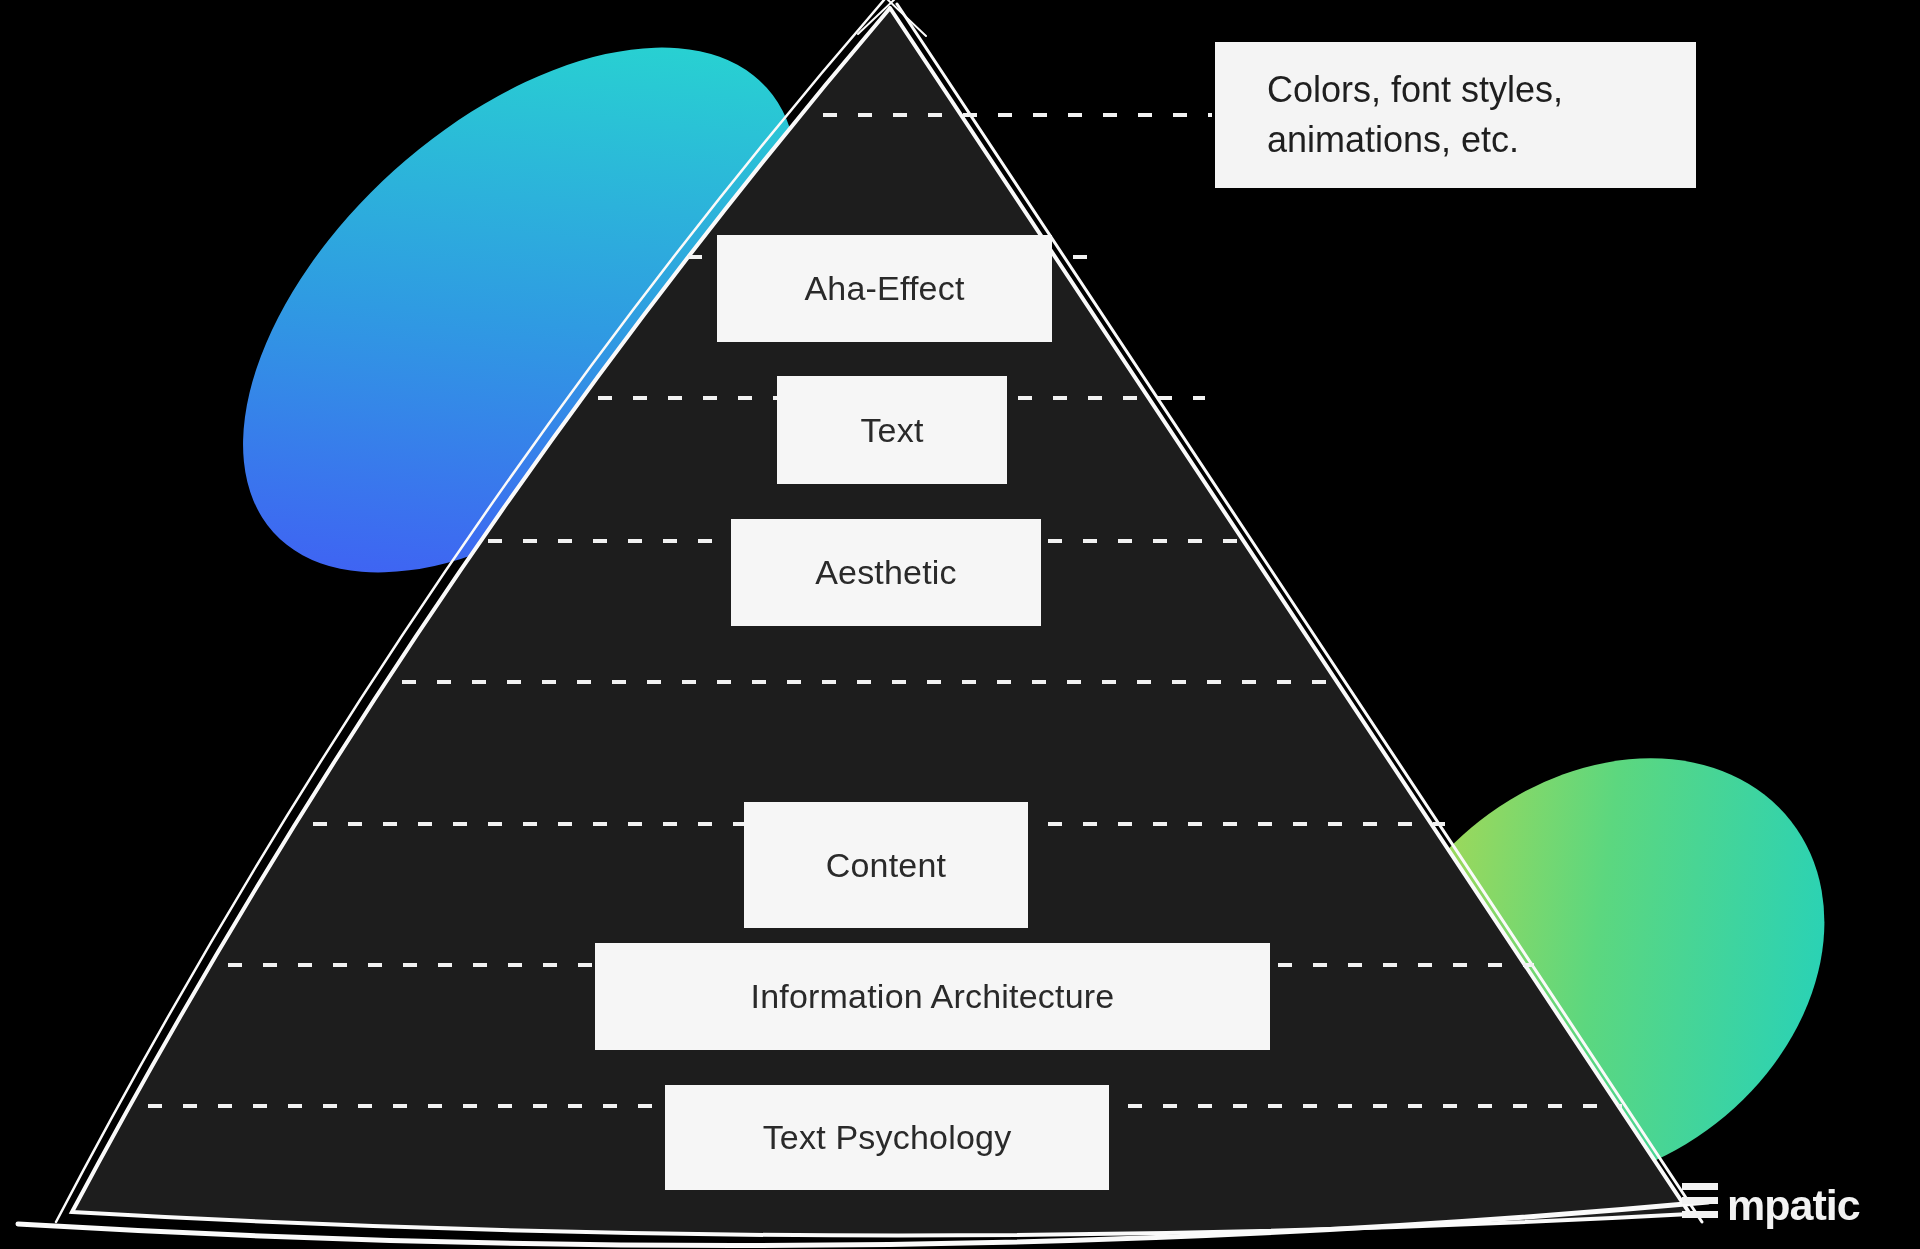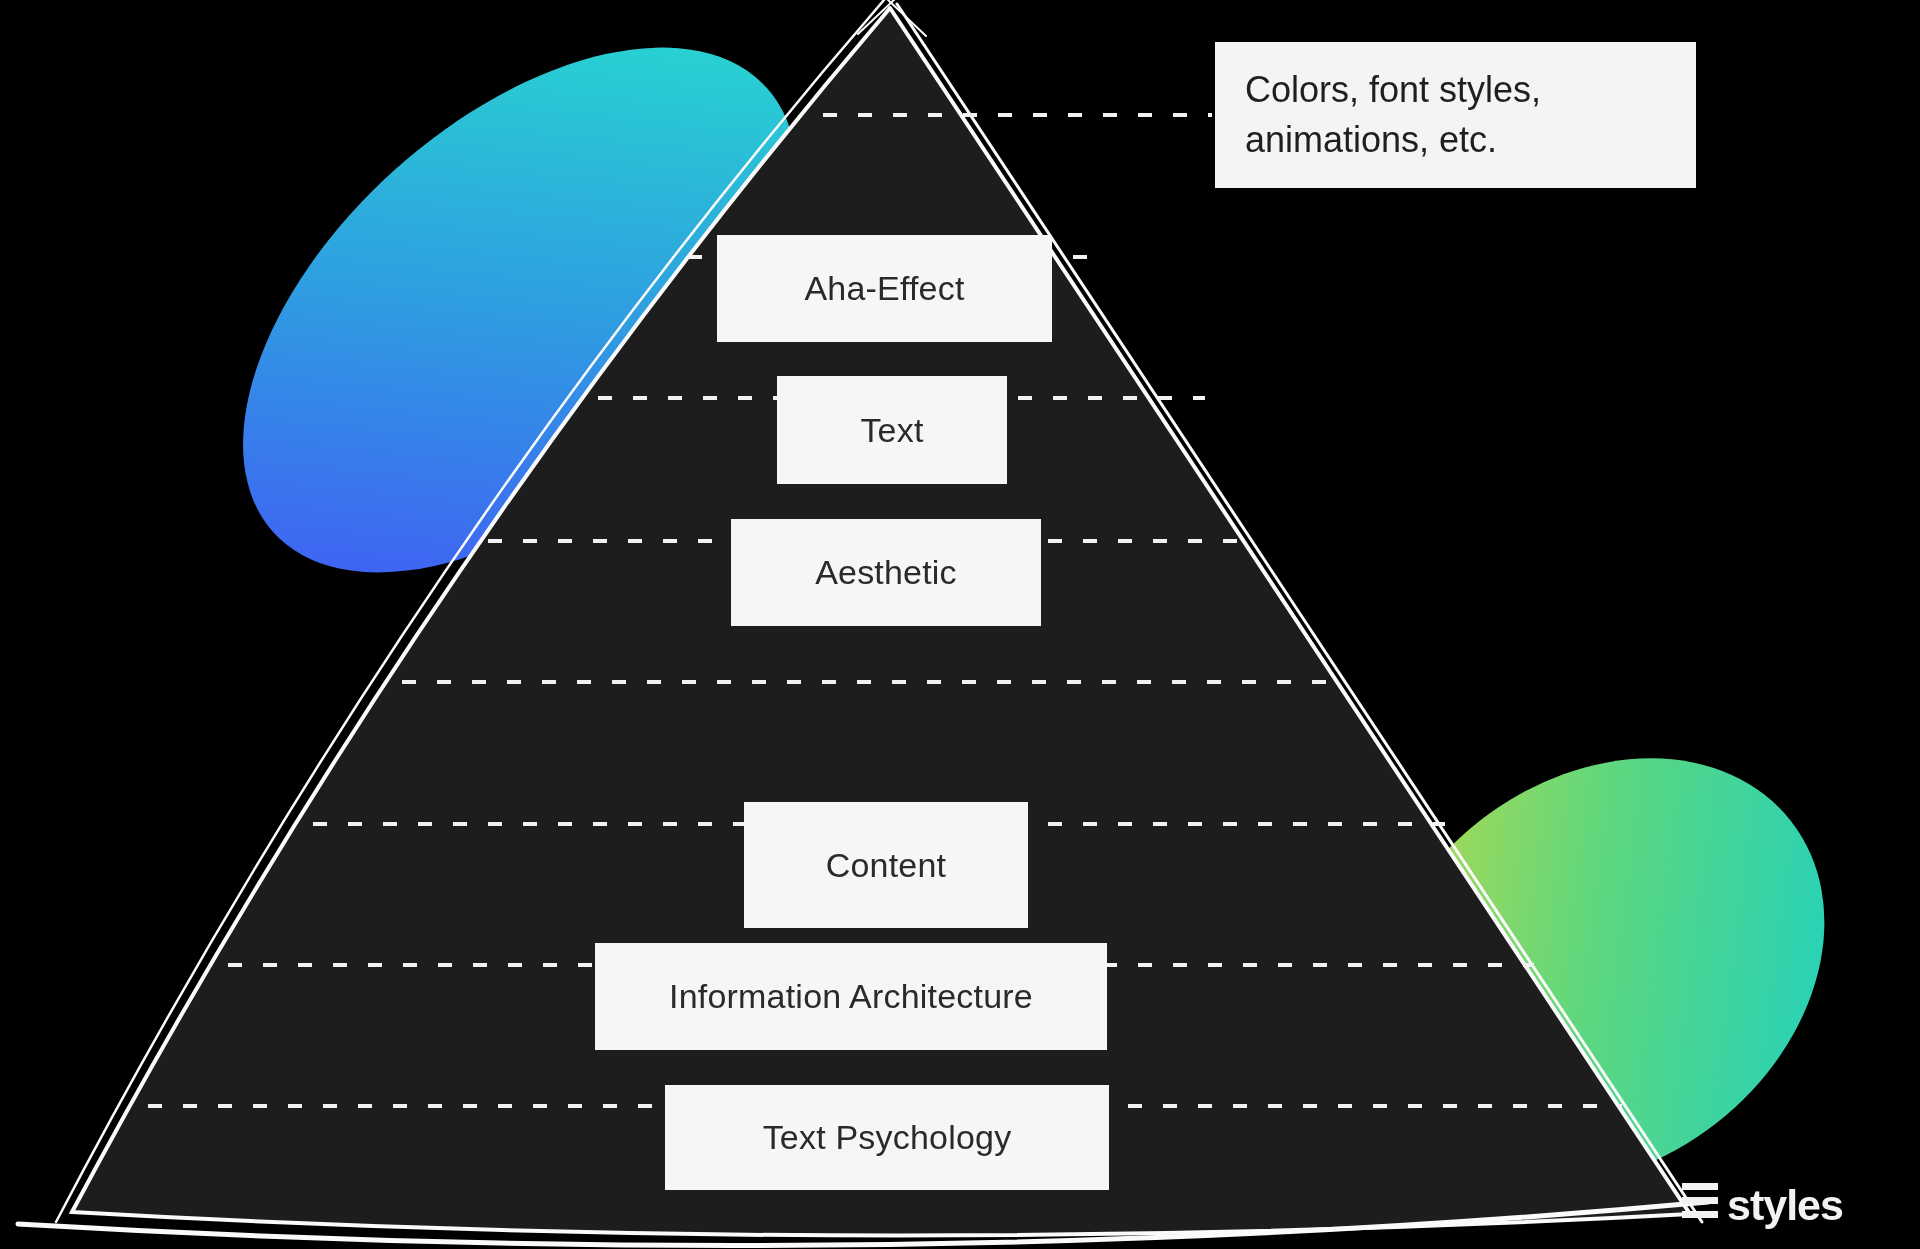--- a/index.html
+++ b/index.html
@@ -11,27 +11,27 @@
   .level-box{
     position:absolute;background:#f6f6f6;color:#2a2a2a;
     display:flex;align-items:center;justify-content:center;
     font-size:34px;letter-spacing:.2px;z-index:3;margin-top:32px;
   }
   .lvl0{left:717px;top:203px;width:335px;height:107px}
   .lvl1{left:777px;top:344px;width:230px;height:108px}
   .lvl2{left:731px;top:487px;width:310px;height:107px}
   .lvl3{left:737px;top:628px;width:296px;height:107px}
   .lvl4{left:744px;top:770px;width:284px;height:126px}
-  .lvl5{left:595px;top:911px;width:512px;height:107px}
+  .lvl5{left:595px;top:911px;width:675px;height:107px}
   .lvl6{left:665px;top:1053px;width:444px;height:105px}
   .callout{
     position:absolute;left:1215px;top:42px;width:481px;height:146px;
     background:#f4f4f4;color:#1f1f1f;z-index:3;
     display:flex;flex-direction:column;justify-content:center;
-    padding-left:30px;box-sizing:border-box;
+    padding-left:52px;box-sizing:border-box;
     font-size:36px;line-height:50px;
   }
   .logo{position:absolute;left:1682px;top:1177px;display:flex;align-items:flex-start;gap:9px;z-index:4;color:#f2f2f2;}
   .logo-e{display:flex;flex-direction:column;gap:7px;margin-top:6px;}
   .logo-e i{display:block;width:36px;height:7px;background:#f2f2f2;}
   .logo-text{font-size:43px;font-weight:700;letter-spacing:-1px;line-height:1;margin-top:7px;}
 </style>
 </head>
 <body>
 
@@ -90,16 +90,16 @@
   <div class="level-box lvl4">Content</div>
   <div class="level-box lvl5">Information Architecture</div>
   <div class="level-box lvl6">Text Psychology</div>
 
   <div class="logo">
     <span class="logo-e">
       <i></i>
         <i></i>
         <i></i>
     </span>
-    <span class="logo-text">styles</span>
+    <span class="logo-text">mpatic</span>
   </div>
 
 </div>
 
 </body></html>

